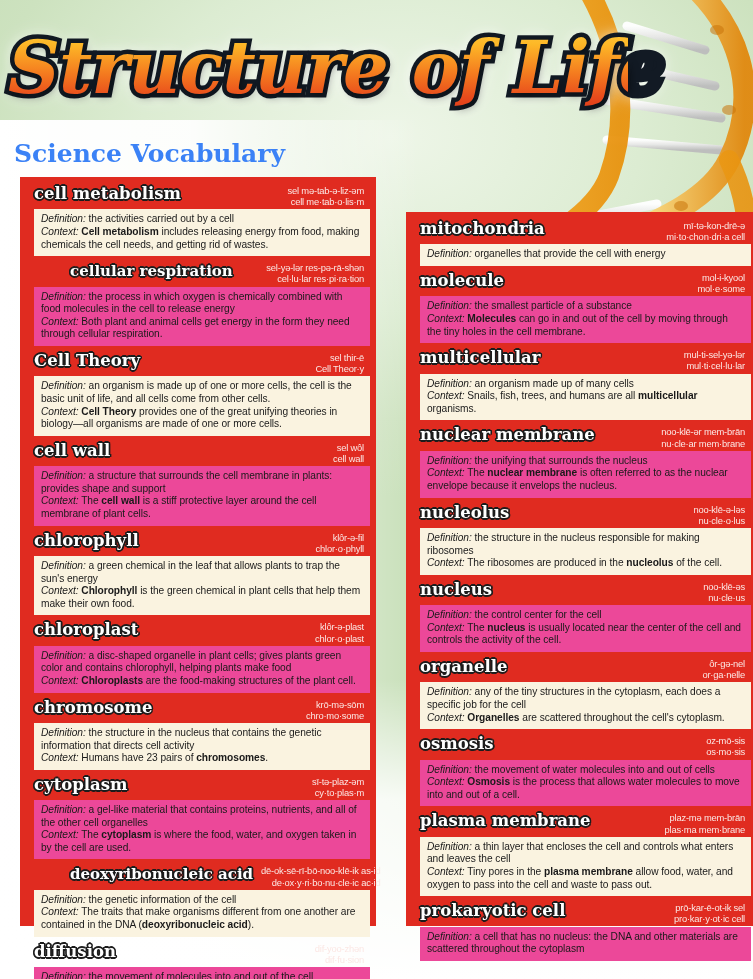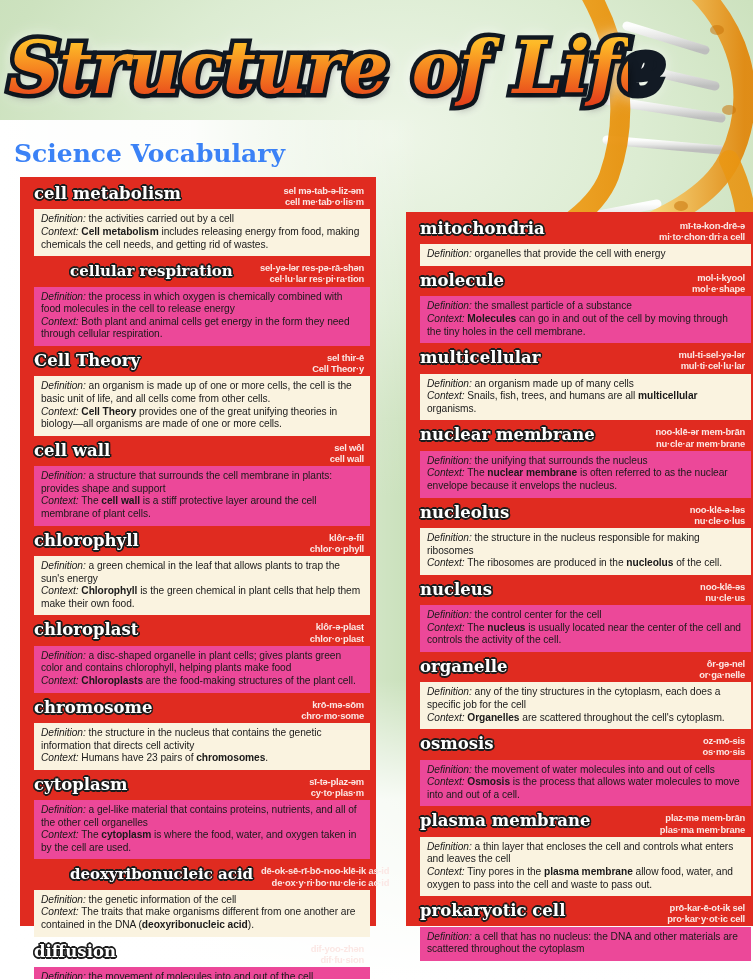--- a/index.html
+++ b/index.html
@@ -154,21 +154,20 @@
   .term--sm { font-size: 15px; padding-left: 36px; }
   .pron {
     text-align: right;
     color: #fbe7e4;
     font-size: 9.4px;
     line-height: 11.2px;
     letter-spacing: -0.2px;
     padding-top: 2px;
     white-space: nowrap;
     flex-shrink: 0;
-    font-weight: bold;
   }
   .pron div { white-space: nowrap; }
 
   .entry-body {
     margin-left: 8px;
     padding: 4px 7px 5px 7px;
     font-size: 10.2px;
     line-height: 12.6px;
     color: #1a1a1a;
     letter-spacing: -0.05px;
@@ -390,21 +389,21 @@
         </div>
         <div class="entry-body cream">
           <p><span class="lbl">Definition:</span> <span>organelles that provide the cell with energy</span></p>
         </div>
       </div>
       <div class="entry">
         <div class="entry-head">
           <div class="term">molecule</div>
           <div class="pron">
             <div>mol-i-kyool</div>
-            <div>mol·e·shape</div>
+            <div>mol·e·some</div>
           </div>
         </div>
         <div class="entry-body tan">
           <p><span class="lbl">Definition:</span> <span>the smallest particle of a substance</span></p>
           <p><span class="lbl">Context:</span> <span class="bold">Molecules</span><span> can go in and out of the cell by moving through the tiny holes in the cell membrane.</span></p>
         </div>
       </div>
       <div class="entry">
         <div class="entry-head">
           <div class="term">multicellular</div>

